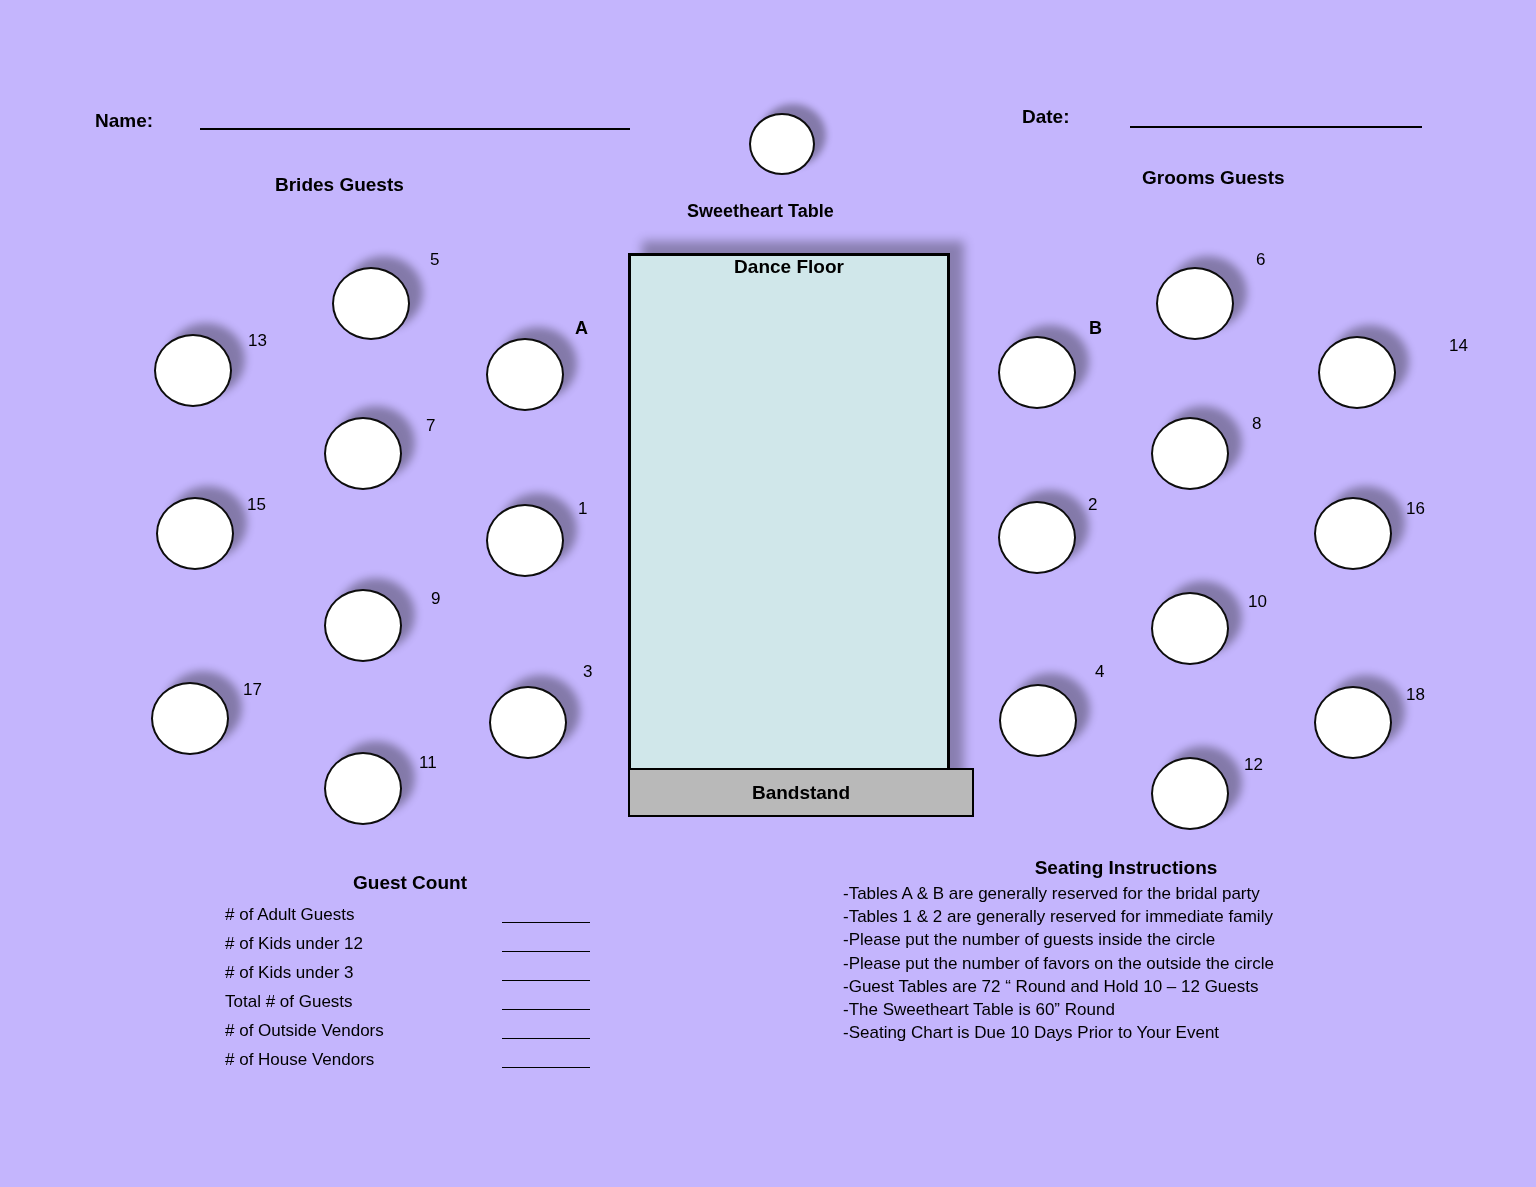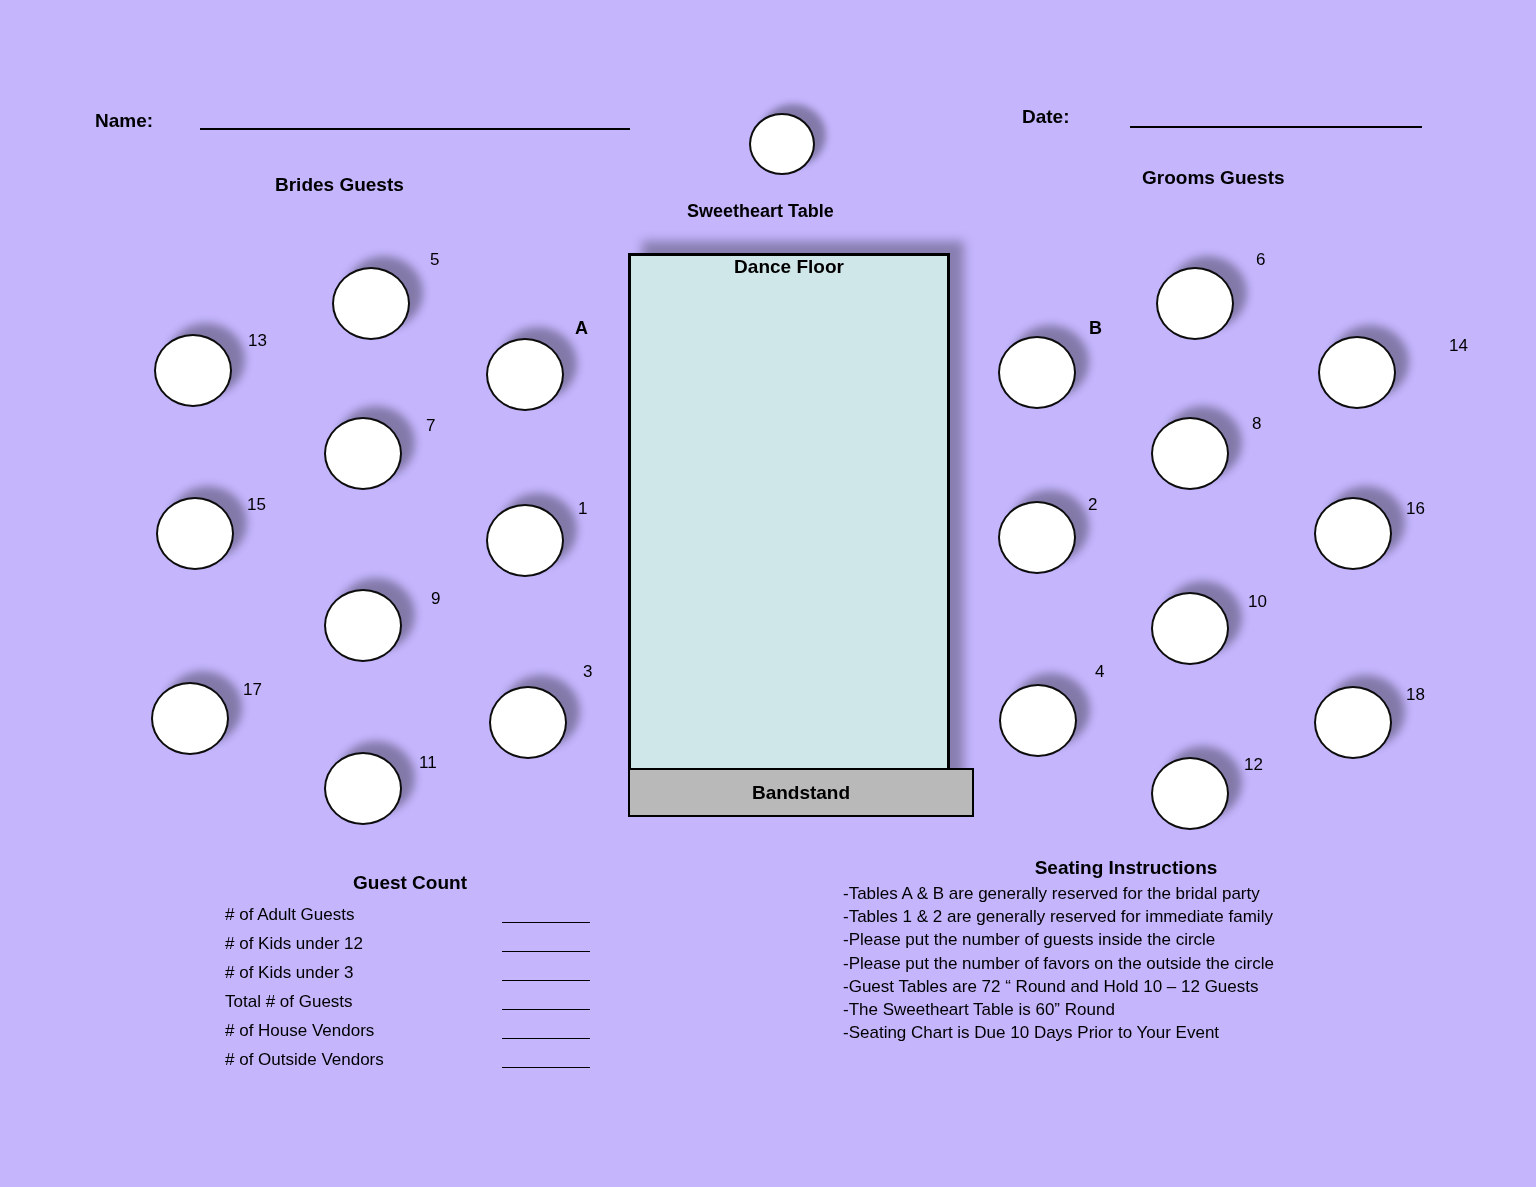--- a/index.html
+++ b/index.html
@@ -122,22 +122,22 @@
       <span class="table-label" style="left: 1244px; top: 755px;">12</span>
     </div>
 
   <div class="guest-count">
     <div class="gc-title">Guest Count</div>
     <div id="gc-rows">
         <div class="gc-row"><span># of Adult Guests</span><div class="gc-line"></div></div>
         <div class="gc-row"><span># of Kids under 12</span><div class="gc-line"></div></div>
         <div class="gc-row"><span># of Kids under 3</span><div class="gc-line"></div></div>
         <div class="gc-row"><span>Total # of Guests</span><div class="gc-line"></div></div>
+        <div class="gc-row"><span># of  Outside Vendors</span><div class="gc-line"></div></div>
         <div class="gc-row"><span># of  House Vendors</span><div class="gc-line"></div></div>
-        <div class="gc-row"><span># of  Outside Vendors</span><div class="gc-line"></div></div>
       </div>
   </div>
 
   <div class="instructions">
     <div class="ins-title">Seating Instructions</div>
     <div id="ins-lines">
         <div class="ins-line">-Tables A &amp; B are generally reserved for the bridal party</div>
         <div class="ins-line">-Tables 1 &amp; 2 are generally reserved for immediate family</div>
         <div class="ins-line">-Please put the number of guests inside the circle</div>
         <div class="ins-line">-Please put the number of favors on the outside the circle</div>

